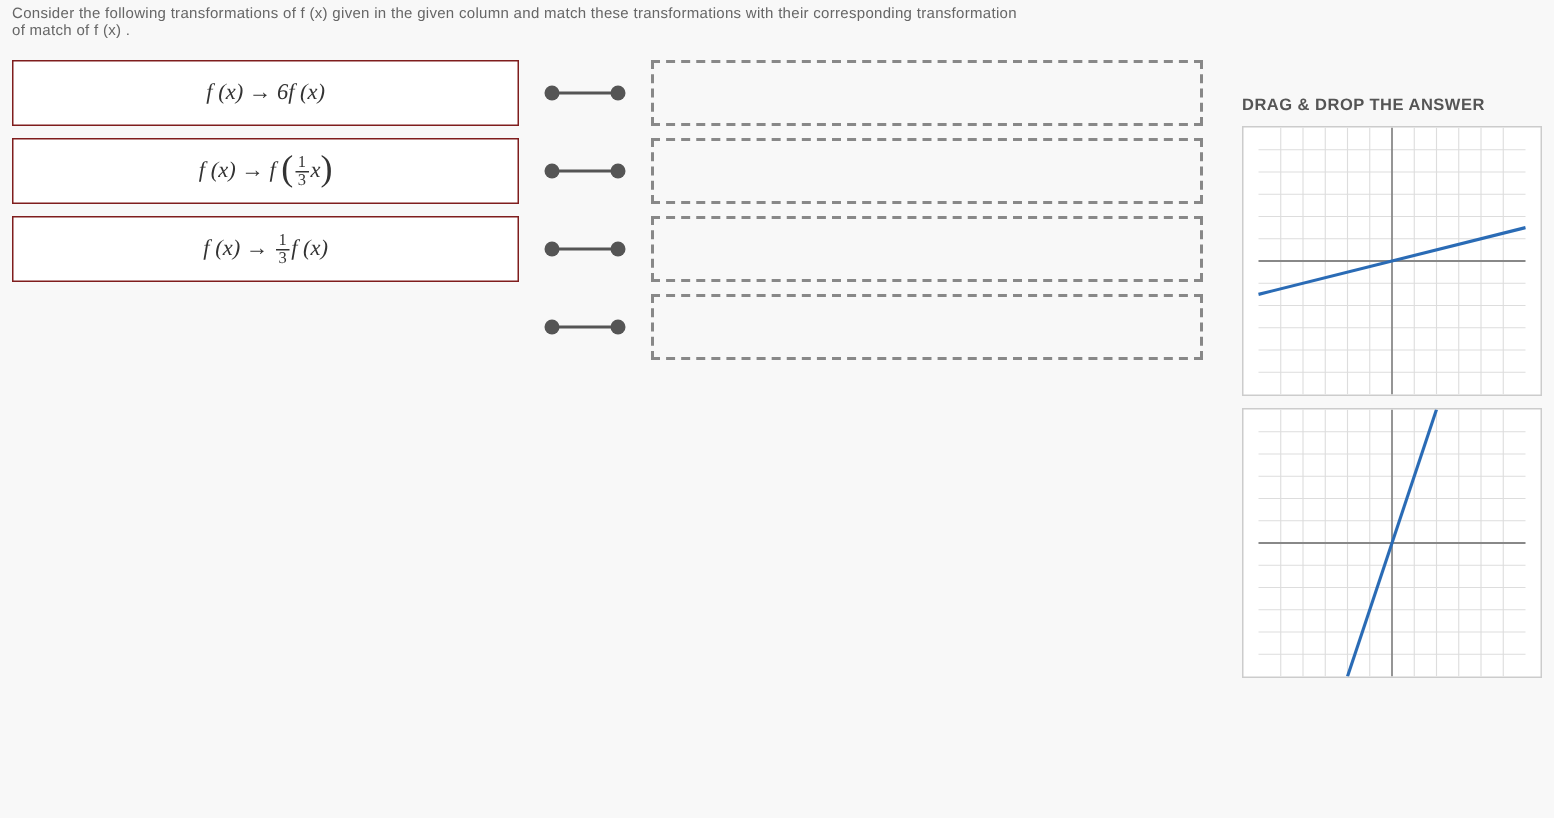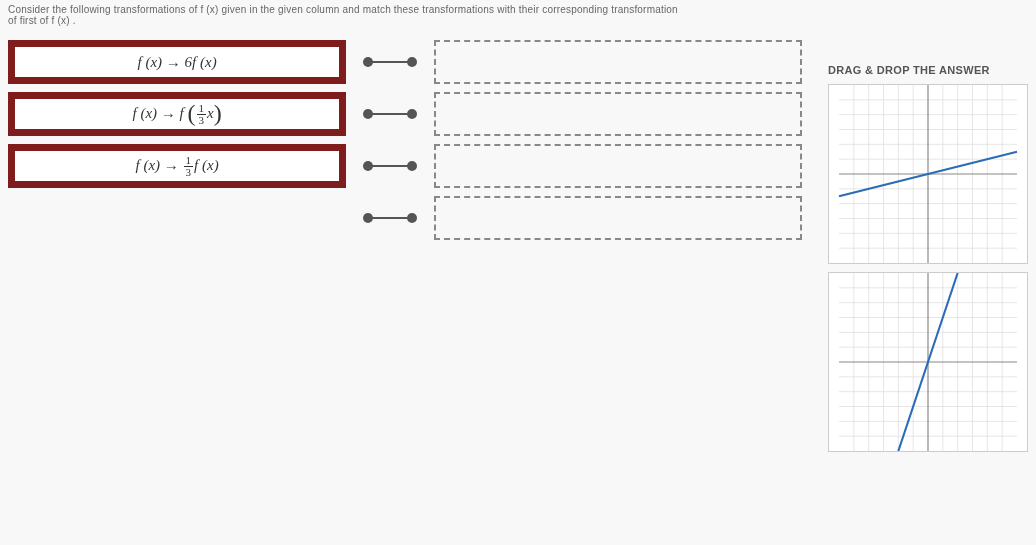--- a/index.html
+++ b/index.html
@@ -26,21 +26,21 @@
       padding: 12px 8px 0;
       gap: 16px;
     }
     .col-left {
       width: 340px;
       display: flex;
       flex-direction: column;
       gap: 8px;
     }
     .source-box {
-      border: 7px solid #7f1d1d;
+      border: 1px solid #7f1d1d;
       background: #fff;
       height: 44px;
       display: flex;
       align-items: center;
       justify-content: center;
       font-family: "Times New Roman", serif;
       font-style: italic;
       font-size: 15px;
       color: #333;
       cursor: grab;
@@ -102,21 +102,21 @@
     }
     .frac .n { display: block; border-bottom: 1px solid #333; padding: 0 2px; }
     .frac .d { display: block; padding: 0 2px; }
     .paren-big { font-size: 24px; line-height: 0; vertical-align: middle; font-style: normal; position: relative; top: -1px; }
   </style>
 </head>
 <body>
 
 <div class="instruction">
   <span>Consider the following transformations of f (x) given in the given column and match these transformations with their corresponding transformation</span><br>
-  <span>of first of f (x) .</span>
+  <span>of match of f (x) .</span>
 </div>
 
 <div class="main">
 
   <div class="col-left">
     <div class="source-box">
       <span class="math"><span>f (x)</span> → <span>6f (x)</span></span>
     </div>
     <div class="source-box">
       <span class="math">

